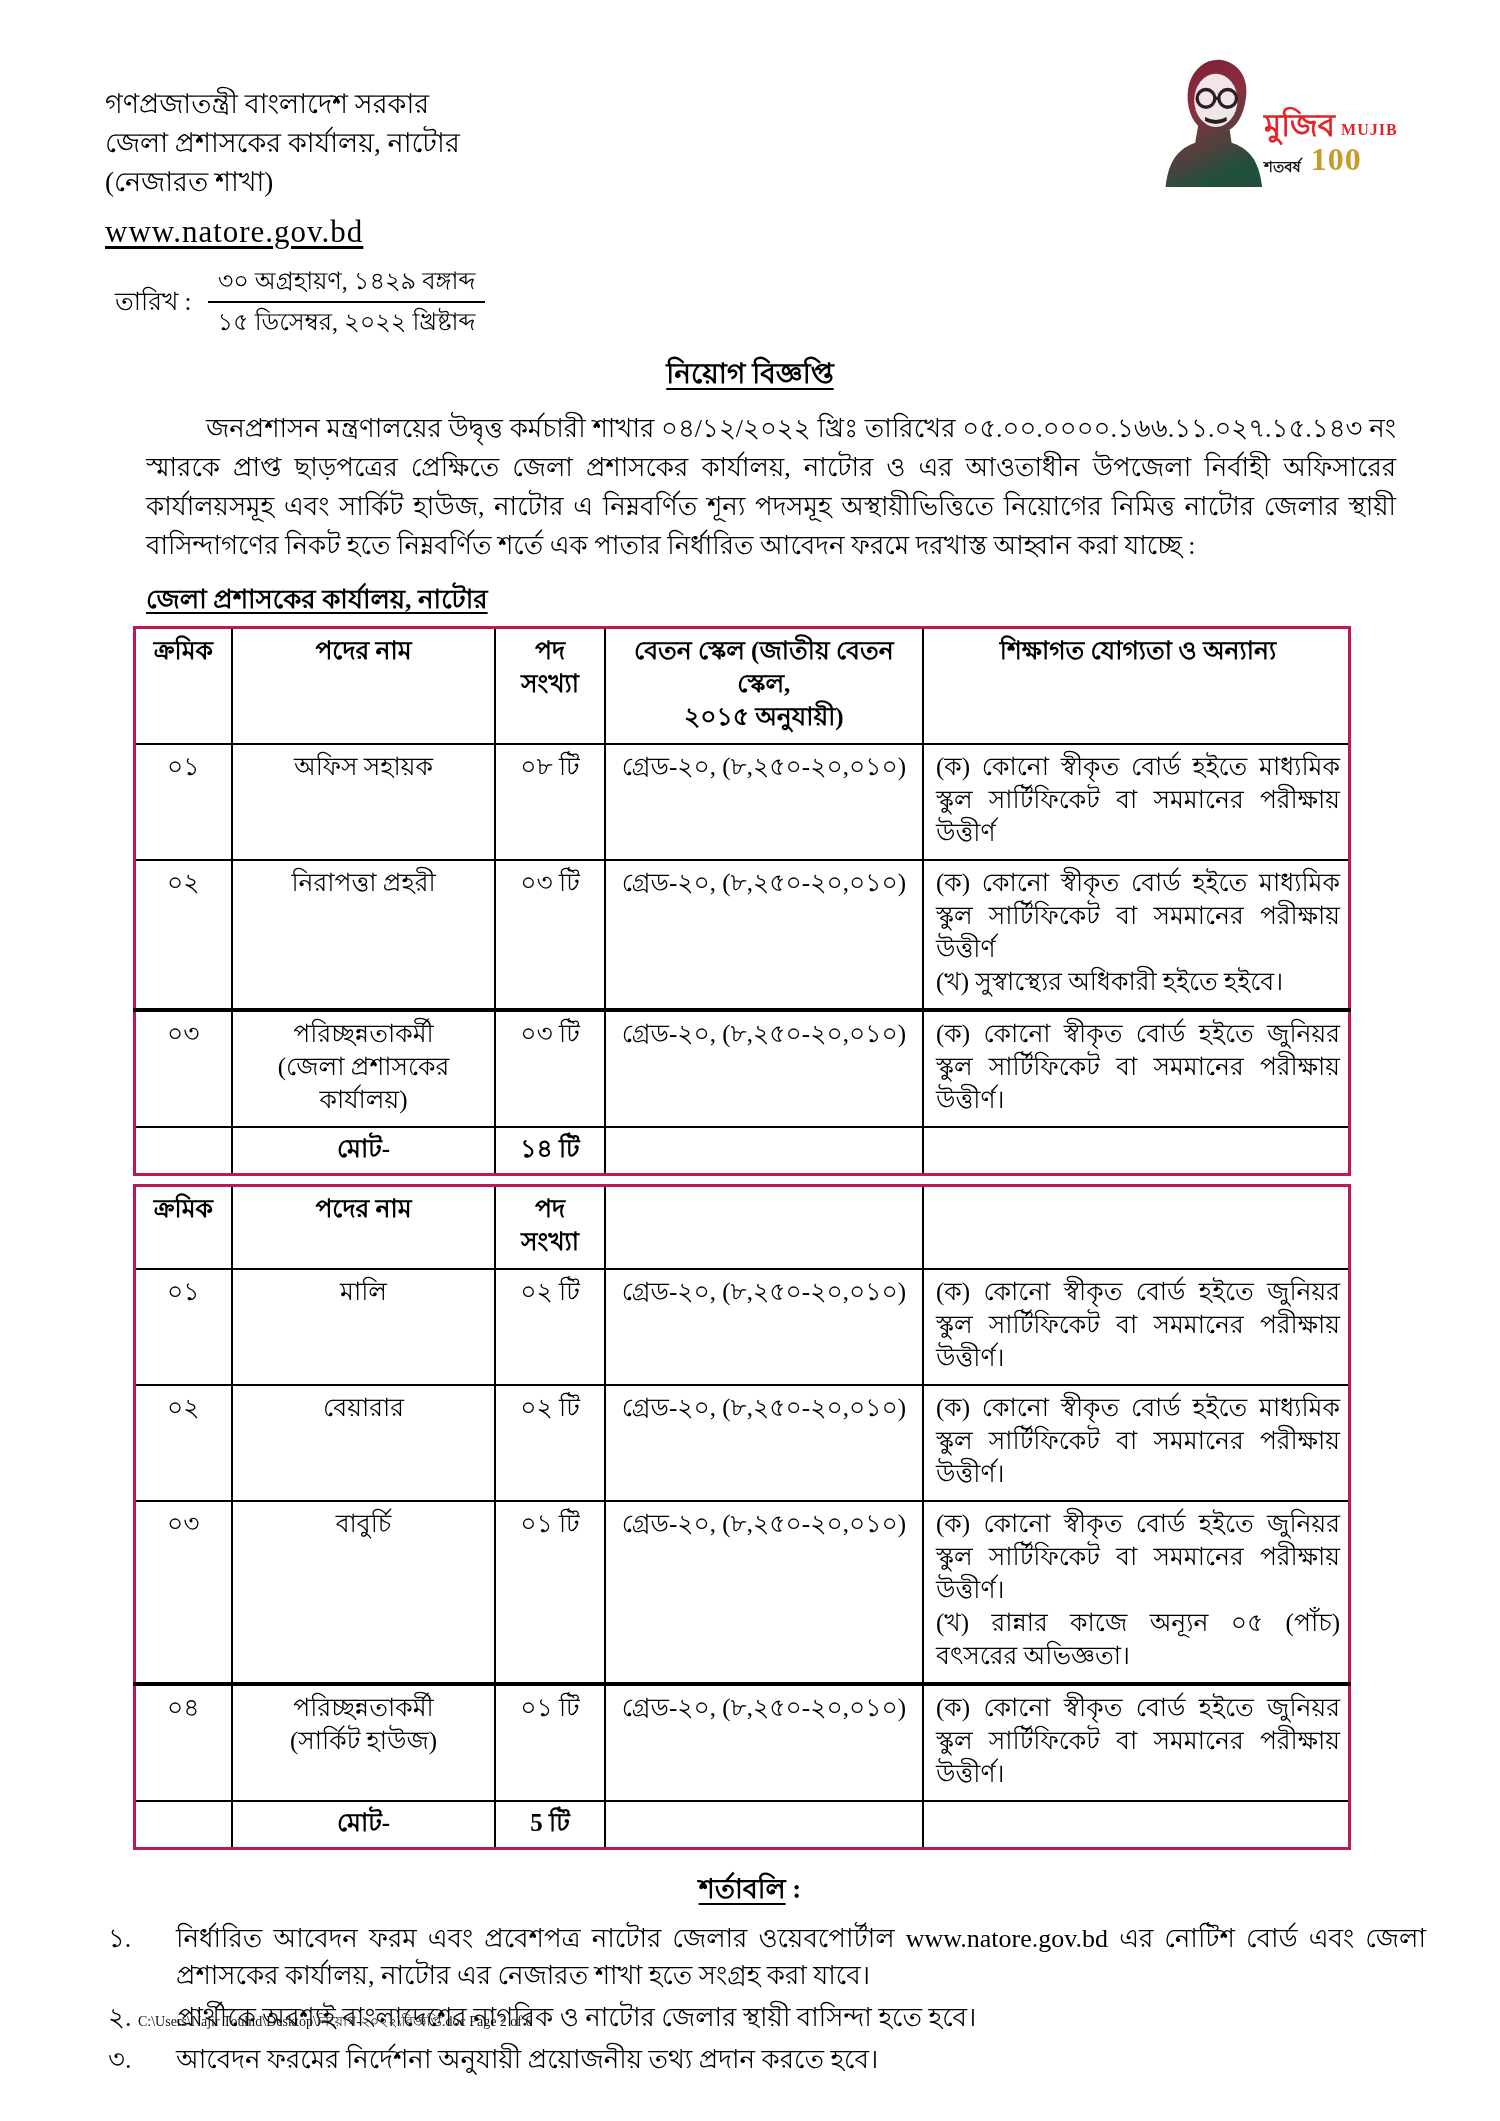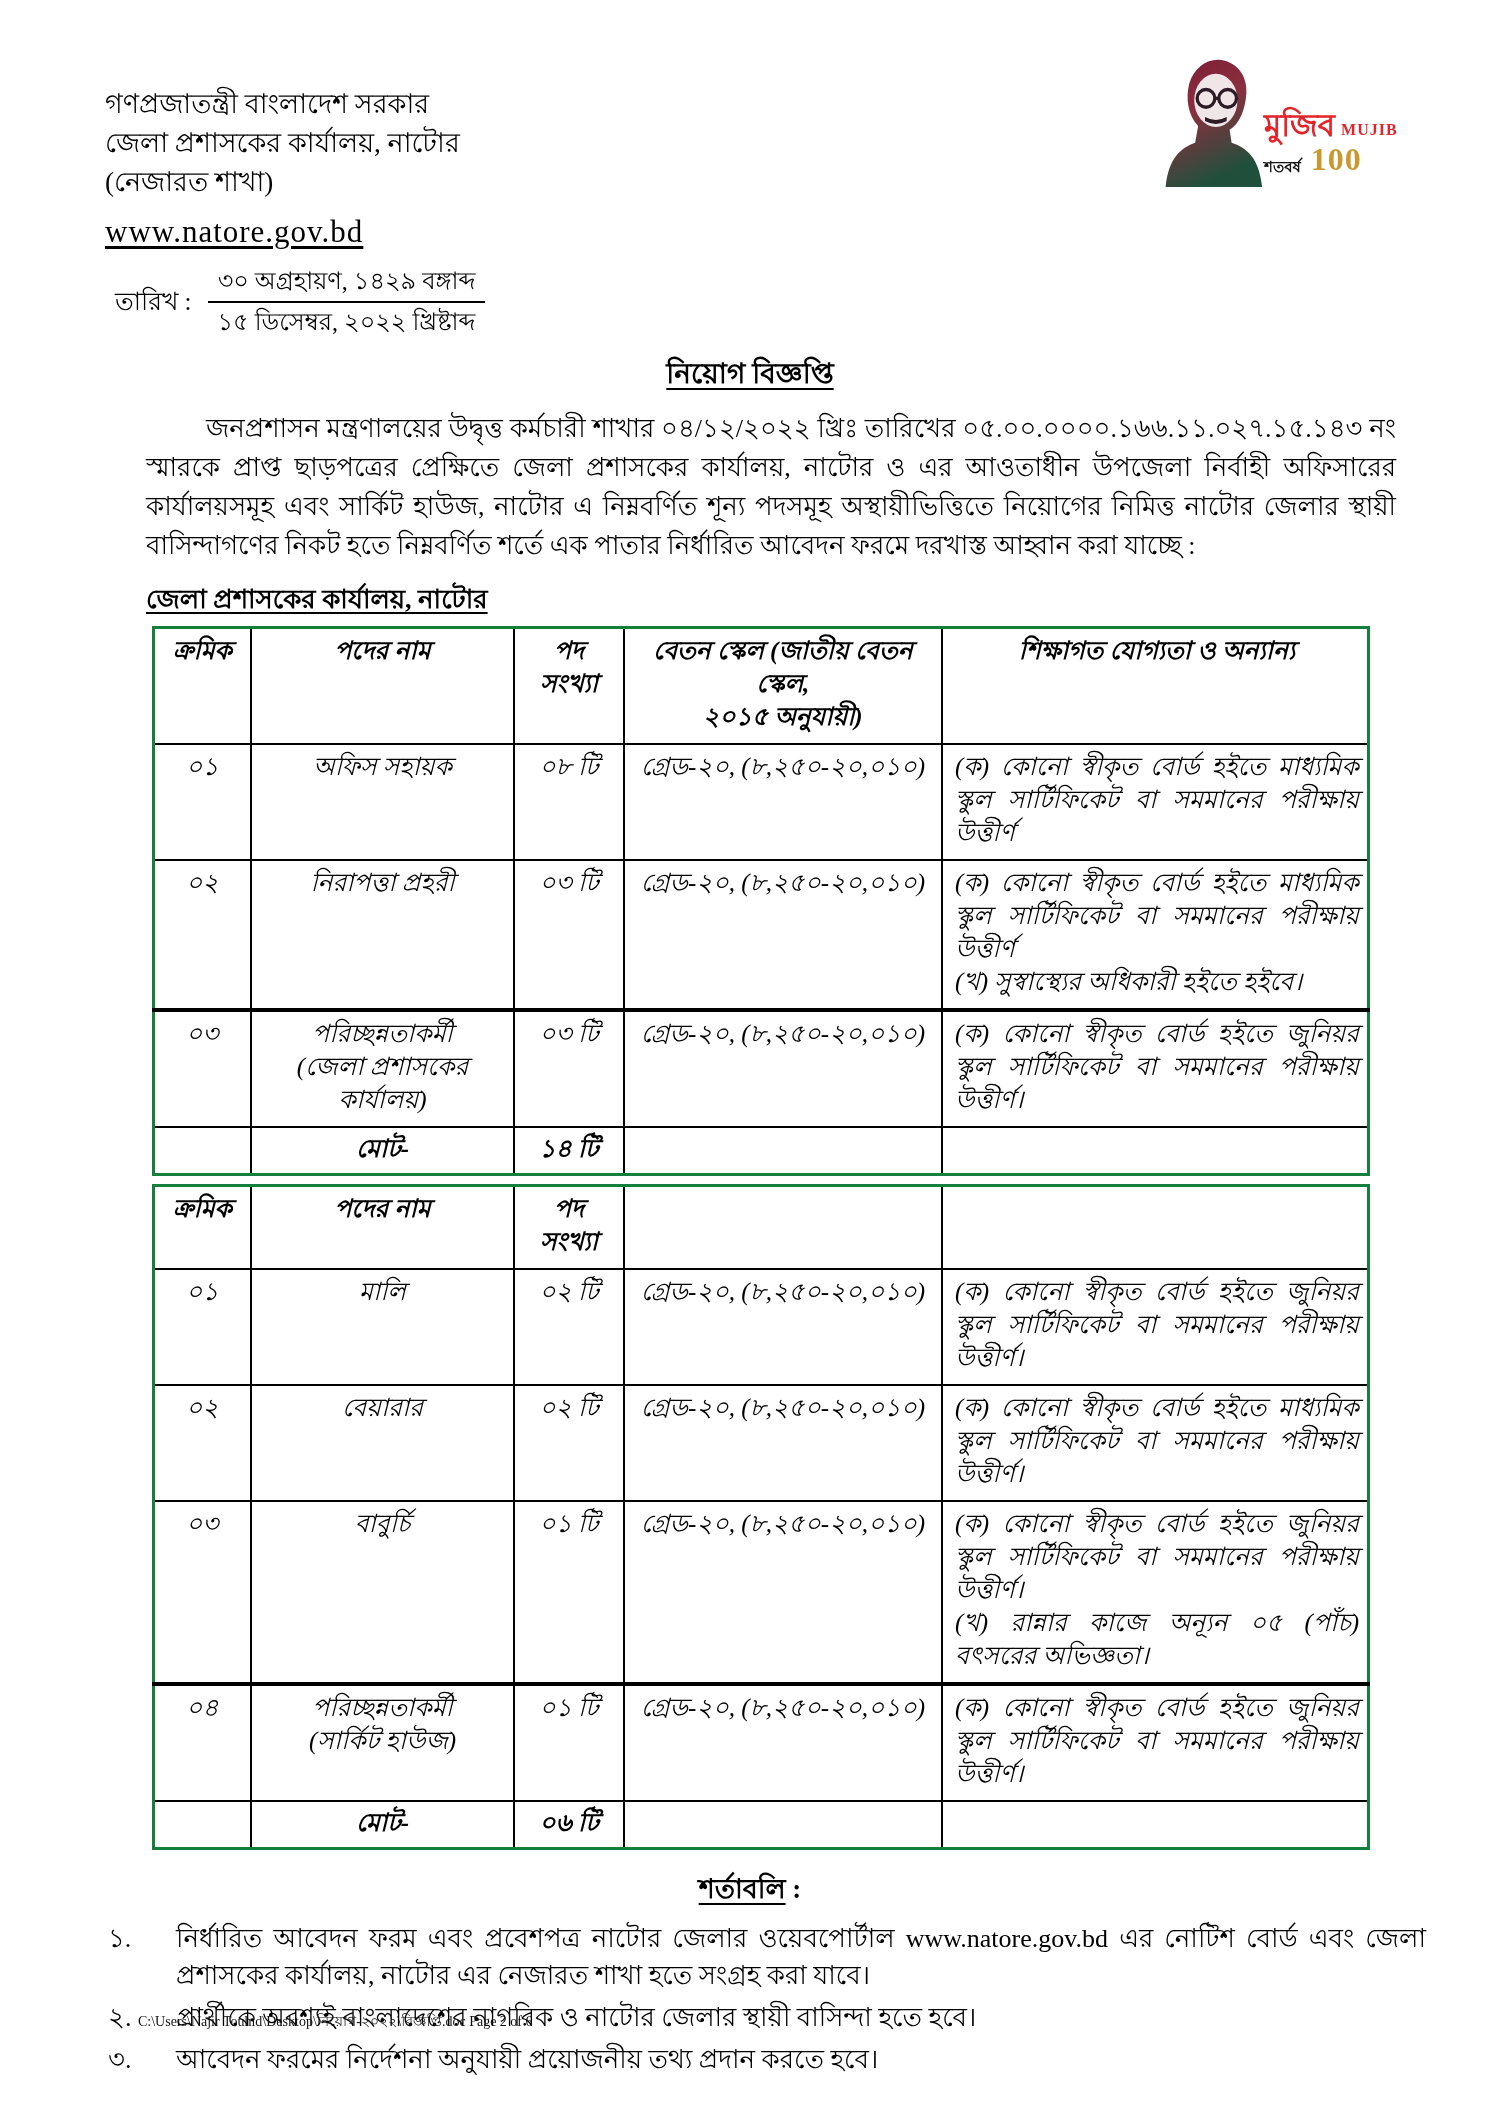--- a/index.html
+++ b/index.html
@@ -48,22 +48,22 @@
     margin-top:14px; margin-left:41px; width:1250px;
     text-align:justify; text-indent:60px; font-size:26px; line-height:1.5;
   }
   
   .section-label {
     margin-top:16px; margin-left:41px; font-weight:bold; font-size:26px;
     text-decoration:underline; text-underline-offset:4px;
   }
   table.post-table {
     border-collapse:collapse; table-layout:fixed;
-    width:1218px; margin-left:47px; margin-top:8px;
-    border:3px solid #15803d; font-size:25px; line-height:1.32;font-style:italic;
+    width:1218px; margin-left:28px; margin-top:8px;
+    border:3px solid #be185d; font-size:25px; line-height:1.32;
   }
   .post-table col.c1 { width:8%; } .post-table col.c2 { width:21.7%; }
   .post-table col.c3 { width:9%; } .post-table col.c4 { width:26.2%; }
   .post-table col.c5 { width:35.1%; }
   .post-table th, .post-table td {
     border:2px solid #000; vertical-align:top; text-align:center;
     padding:5px 8px 10px 8px; white-space:pre-line;
   }
   .post-table th { font-weight:bold; }
   .post-table td.qual, .post-table th.qual { text-align:left; padding-left:12px; text-align:justify; }
@@ -239,21 +239,21 @@
         <td>০৪</td>
         <td>পরিচ্ছন্নতাকর্মী
 (সার্কিট হাউজ)</td>
         <td>০১ টি</td>
         <td>গ্রেড-২০, (৮,২৫০-২০,০১০)</td>
         <td class="qual">(ক) কোনো স্বীকৃত বোর্ড হইতে জুনিয়র স্কুল সার্টিফিকেট বা সমমানের পরীক্ষায় উত্তীর্ণ।</td>
       </tr>
       <tr class="total-row">
         <td></td>
         <td>মোট-</td>
-        <td>০৬ টি</td>
+        <td>5 টি</td>
         <td></td>
         <td class="qual"></td>
       </tr>
     </tbody>
   </table>
 
   <div class="terms-title"><span class="u">শর্তাবলি</span><span> :</span></div>
 
   <div class="terms">
     <div class="term-item">

